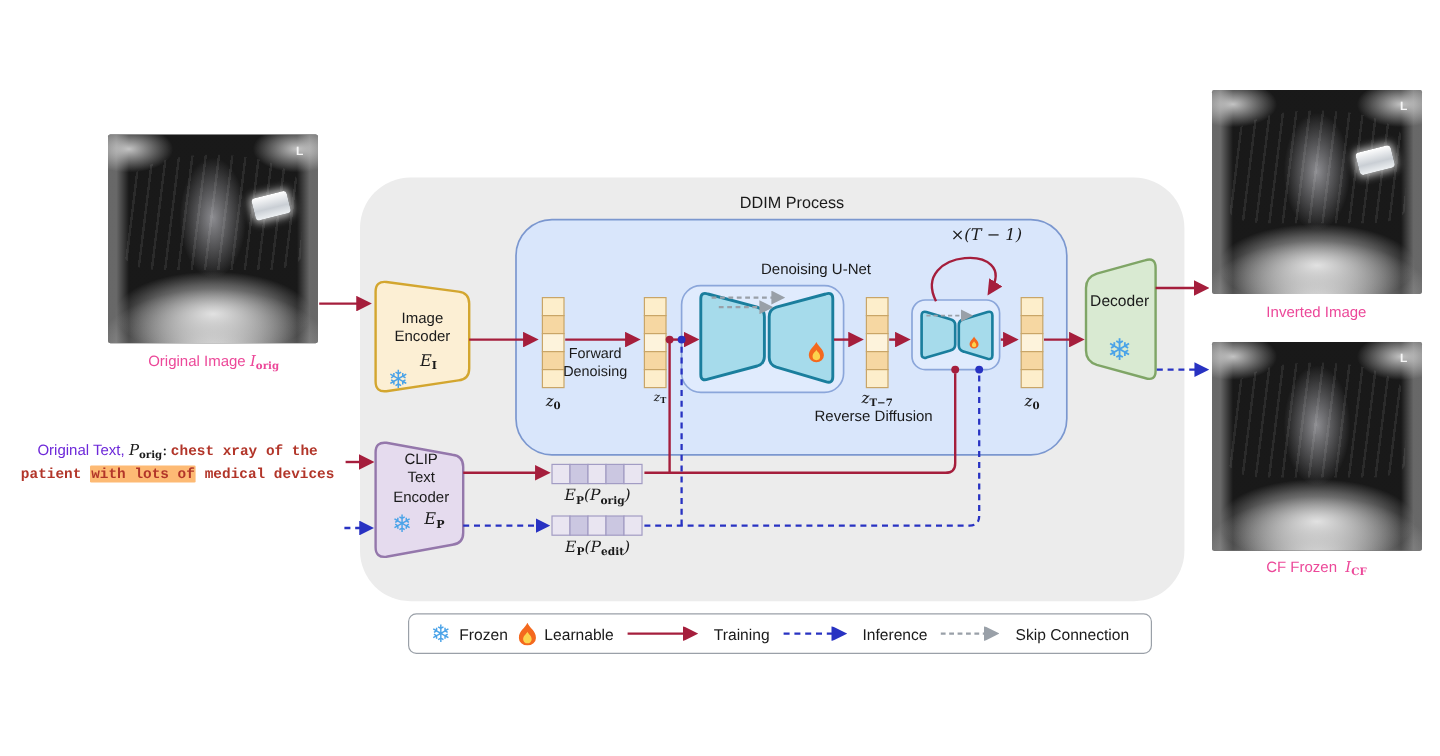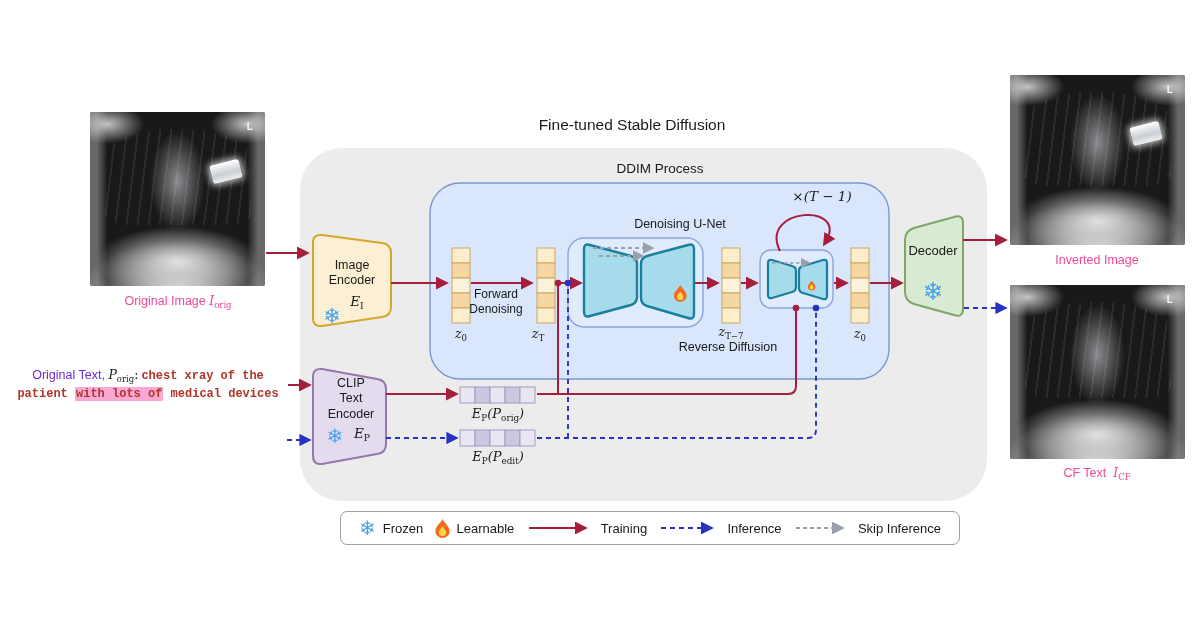--- a/index.html
+++ b/index.html
@@ -1,21 +1,21 @@
 <!DOCTYPE html>
 <html><head>
 <meta charset="utf-8">
 <style>
   html,body{margin:0;padding:0;background:#fff;}
   #canvas{position:relative;width:1200px;height:630px;background:#fff;overflow:hidden;
           font-family:"Liberation Sans",sans-serif;color:#1a1a1a;}
   #diagram-svg{position:absolute;left:0;top:0;}
   .lbl{position:absolute;transform:translateX(-50%);text-align:center;white-space:nowrap;}
   .math{font-family:"DejaVu Serif",serif;font-style:italic;}
-  .math sub, sub.msub{font-size:0.68em;font-style:normal;vertical-align:-0.3em;font-family:"DejaVu Serif",serif;}
+  .math sub, sub.msub{font-size:0.68em;font-style:normal;vertical-align:-0.3em;font-family:"DejaVu Serif",serif;font-weight:bold;}
   i{font-family:"DejaVu Serif",serif;font-weight:normal;}
   
   .xray{position:absolute;width:175px;height:174px;background-color:#111;border-radius:2px;overflow:hidden;}
   .xray .film{position:absolute;inset:0;
     background:
       radial-gradient(ellipse 60% 26% at 50% 86%, rgba(232,232,232,.95) 0%, rgba(210,210,210,.35) 55%, rgba(0,0,0,0) 78%),
       radial-gradient(ellipse 75% 40% at 50% 104%, rgba(244,244,244,.95), rgba(0,0,0,0) 75%),
       radial-gradient(ellipse 22% 40% at 50% 40%, rgba(215,215,222,.60), rgba(0,0,0,0) 72%),
       radial-gradient(ellipse 30% 16% at 10% 7%, rgba(225,225,225,.85), rgba(0,0,0,0) 70%),
       radial-gradient(ellipse 30% 16% at 90% 7%, rgba(225,225,225,.85), rgba(0,0,0,0) 70%),
@@ -26,21 +26,21 @@
   .xray .marker{position:absolute;top:5%;right:7%;color:#f5f5f5;font-weight:bold;font-size:10px;}
   .xray .device{position:absolute;left:69%;top:29%;width:17%;height:11%;transform:rotate(-14deg);
     background:linear-gradient(#ffffff,#c9ced4 60%,#eef1f3);border-radius:3px;
     box-shadow:0 0 7px 2px rgba(255,255,255,.75);}
   .caption{position:absolute;transform:translateX(-50%);font-size:12.5px;color:#ec4899;white-space:nowrap;}
   
   .prompt{position:absolute;width:284px;text-align:center;font-size:12.5px;line-height:1.32;}
   .plabel{color:#6d28d9;font-weight:500;}
   .pcolon{margin-right:3px;font-family:"DejaVu Serif",serif;}
   .pred{font-family:"Liberation Mono",monospace;color:#b23529;font-size:12px;font-weight:600;}
-  .hl{background:#f9a8d4;padding:0 1px;border-radius:1px;}
+  .hl{background:#fdba74;padding:0 1px;border-radius:1px;}
   
   .blk{font-size:12.5px;line-height:1.22;color:#1a1a1a;}
   .snow{color:#4aa3e8;font-style:normal;}
   #legend{position:absolute;left:340px;top:511px;width:620px;height:34px;background:#fff;
     border:1.3px solid #9aa0a8;border-radius:7px;display:flex;align-items:center;
     justify-content:space-between;padding:0 18px;box-sizing:border-box;font-size:13px;}
   .lg-item{display:flex;align-items:center;gap:7px;}
 </style>
 </head>
 <body>
@@ -179,25 +179,24 @@
   <div class="caption" style="left:1097px;top:253px;">
     <span>Inverted Image</span>
   </div>
 
   <div class="xray" style="left:1010px;top:285px;">
     <div class="film"></div>
     <div class="ribs"></div>
     <span class="marker">L</span>
   </div>
   <div class="caption" style="left:1097px;top:465px;">
-    <span>CF Text</span>&nbsp;
+    <span>CF Frozen</span>&nbsp;
     <span class="math"><i>I</i><sub>CF</sub></span>
   </div>
 
-  <div class="lbl" style="left:632px;top:116px;font-size:15.5px;font-weight:500;">Fine-tuned Stable Diffusion</div>
   <div class="lbl" style="left:660px;top:161px;font-size:13.5px;font-weight:500;">DDIM Process</div>
 
   <div class="lbl blk" style="left:352px;top:258px;">
     <div>Image</div>
     <div>Encoder</div>
   </div>
   <div class="lbl math" style="left:357px;top:293px;font-size:13.5px;">
     <i>E</i><sub>I</sub>
   </div>
   <div class="lbl snow" style="left:332px;top:304px;font-size:21px;">❄</div>
@@ -217,21 +216,21 @@
 
   <div class="lbl blk" style="left:496px;top:287px;font-size:12px;">
     <div>Forward</div>
     <div>Denoising</div>
   </div>
   <div class="lbl" style="left:636px;top:217px;font-size:12.5px;font-weight:500;margin-left:44px;">Denoising U-Net</div>
   <div class="lbl" style="left:728px;top:340px;font-size:12.5px;font-weight:500;">Reverse Diffusion</div>
   <div class="lbl math" style="left:822px;top:188px;font-size:13.5px;">×(T − 1)</div>
 
   <div class="lbl math" style="left:461px;top:326px;font-size:12.5px;"><i>z</i><sub>0</sub></div>
-  <div class="lbl math" style="left:538px;top:326px;font-size:13px;"><i>z</i><sub>T</sub></div>
+  <div class="lbl math" style="left:550px;top:326px;font-size:10px;"><i>z</i><sub>T</sub></div>
   <div class="lbl math" style="left:731px;top:324px;font-size:12.5px;"><i>z</i><sub>T−7</sub></div>
   <div class="lbl math" style="left:860px;top:326px;font-size:12.5px;"><i>z</i><sub>0</sub></div>
 
   <div class="lbl math" style="left:498px;top:406px;font-size:13px;">
     <i>E</i><sub>P</sub><span>(</span><i>P</i><sub>orig</sub><span>)</span>
   </div>
   <div class="lbl math" style="left:498px;top:449px;font-size:13px;">
     <i>E</i><sub>P</sub><span>(</span><i>P</i><sub>edit</sub><span>)</span>
   </div>
 
@@ -260,17 +259,17 @@
     <div class="lg-item">
       <svg width="62" height="12">
         <line x1="3" y1="6" x2="52" y2="6" stroke="#2832c2" stroke-width="2" stroke-dasharray="5 4" marker-end="url(#ah-blue)"></line>
         </svg>
       <span>Inference</span>
     </div>
     <div class="lg-item">
       <svg width="58" height="12">
         <line x1="3" y1="6" x2="48" y2="6" stroke="#99a0a8" stroke-width="2" stroke-dasharray="4 3" marker-end="url(#ah-gray)"></line>
         </svg>
-      <span>Skip Inference</span>
+      <span>Skip Connection</span>
     </div>
   </div>
 
 </div>
 
 </body></html>

